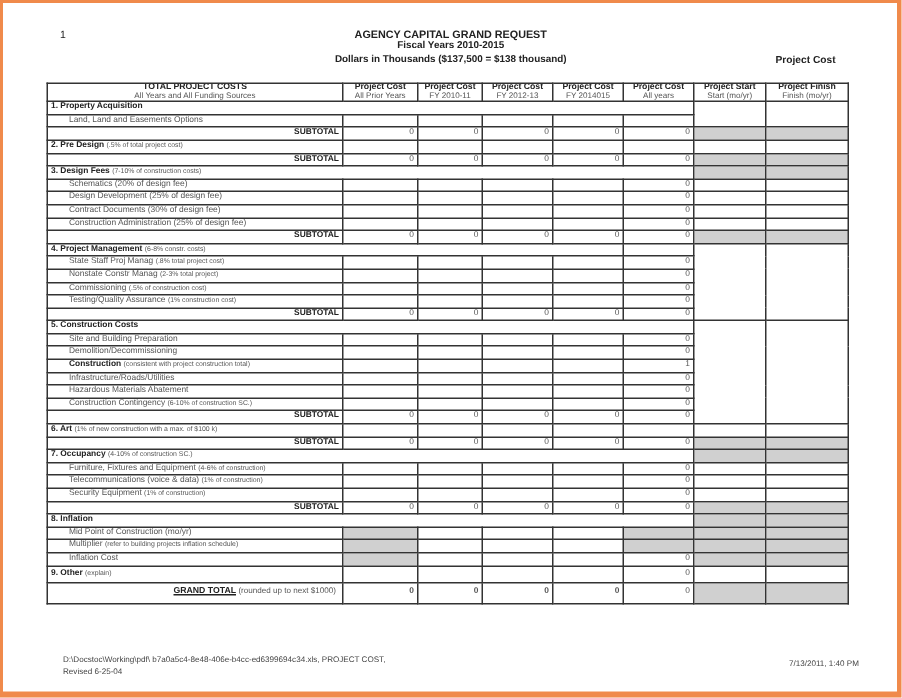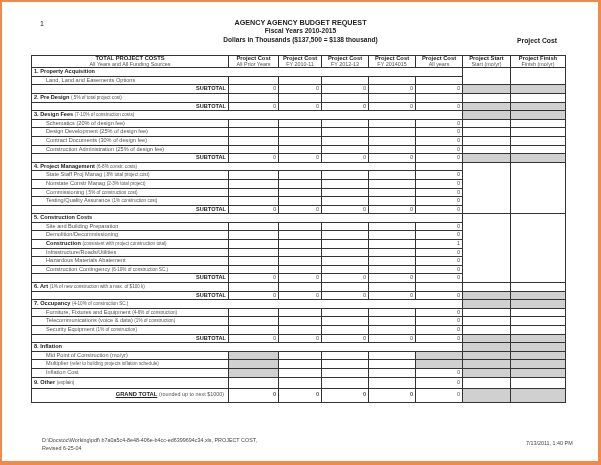--- a/index.html
+++ b/index.html
@@ -50,21 +50,21 @@
   .f1 { left: 42px; top: 437px; }
   .f2 { left: 42px; top: 445px; }
   .f3 { left: 526px; top: 440px; }
 </style>
 </head>
 <body>
 
 <div class="page"></div>
 
 <div class="abs pageno">1</div>
-<div class="abs title t1">AGENCY AGENCY BUDGET REQUEST</div>
+<div class="abs title t1">AGENCY CAPITAL GRAND REQUEST</div>
 <div class="abs title t2">Fiscal Years 2010-2015</div>
 <div class="abs title t3">Dollars in Thousands ($137,500 = $138 thousand)</div>
 <div class="abs projcost">Project Cost</div>
 
 <table class="grid">
   <colgroup>
     <col style="width:197px">
       <col style="width:50px">
       <col style="width:43px">
       <col style="width:47px">

